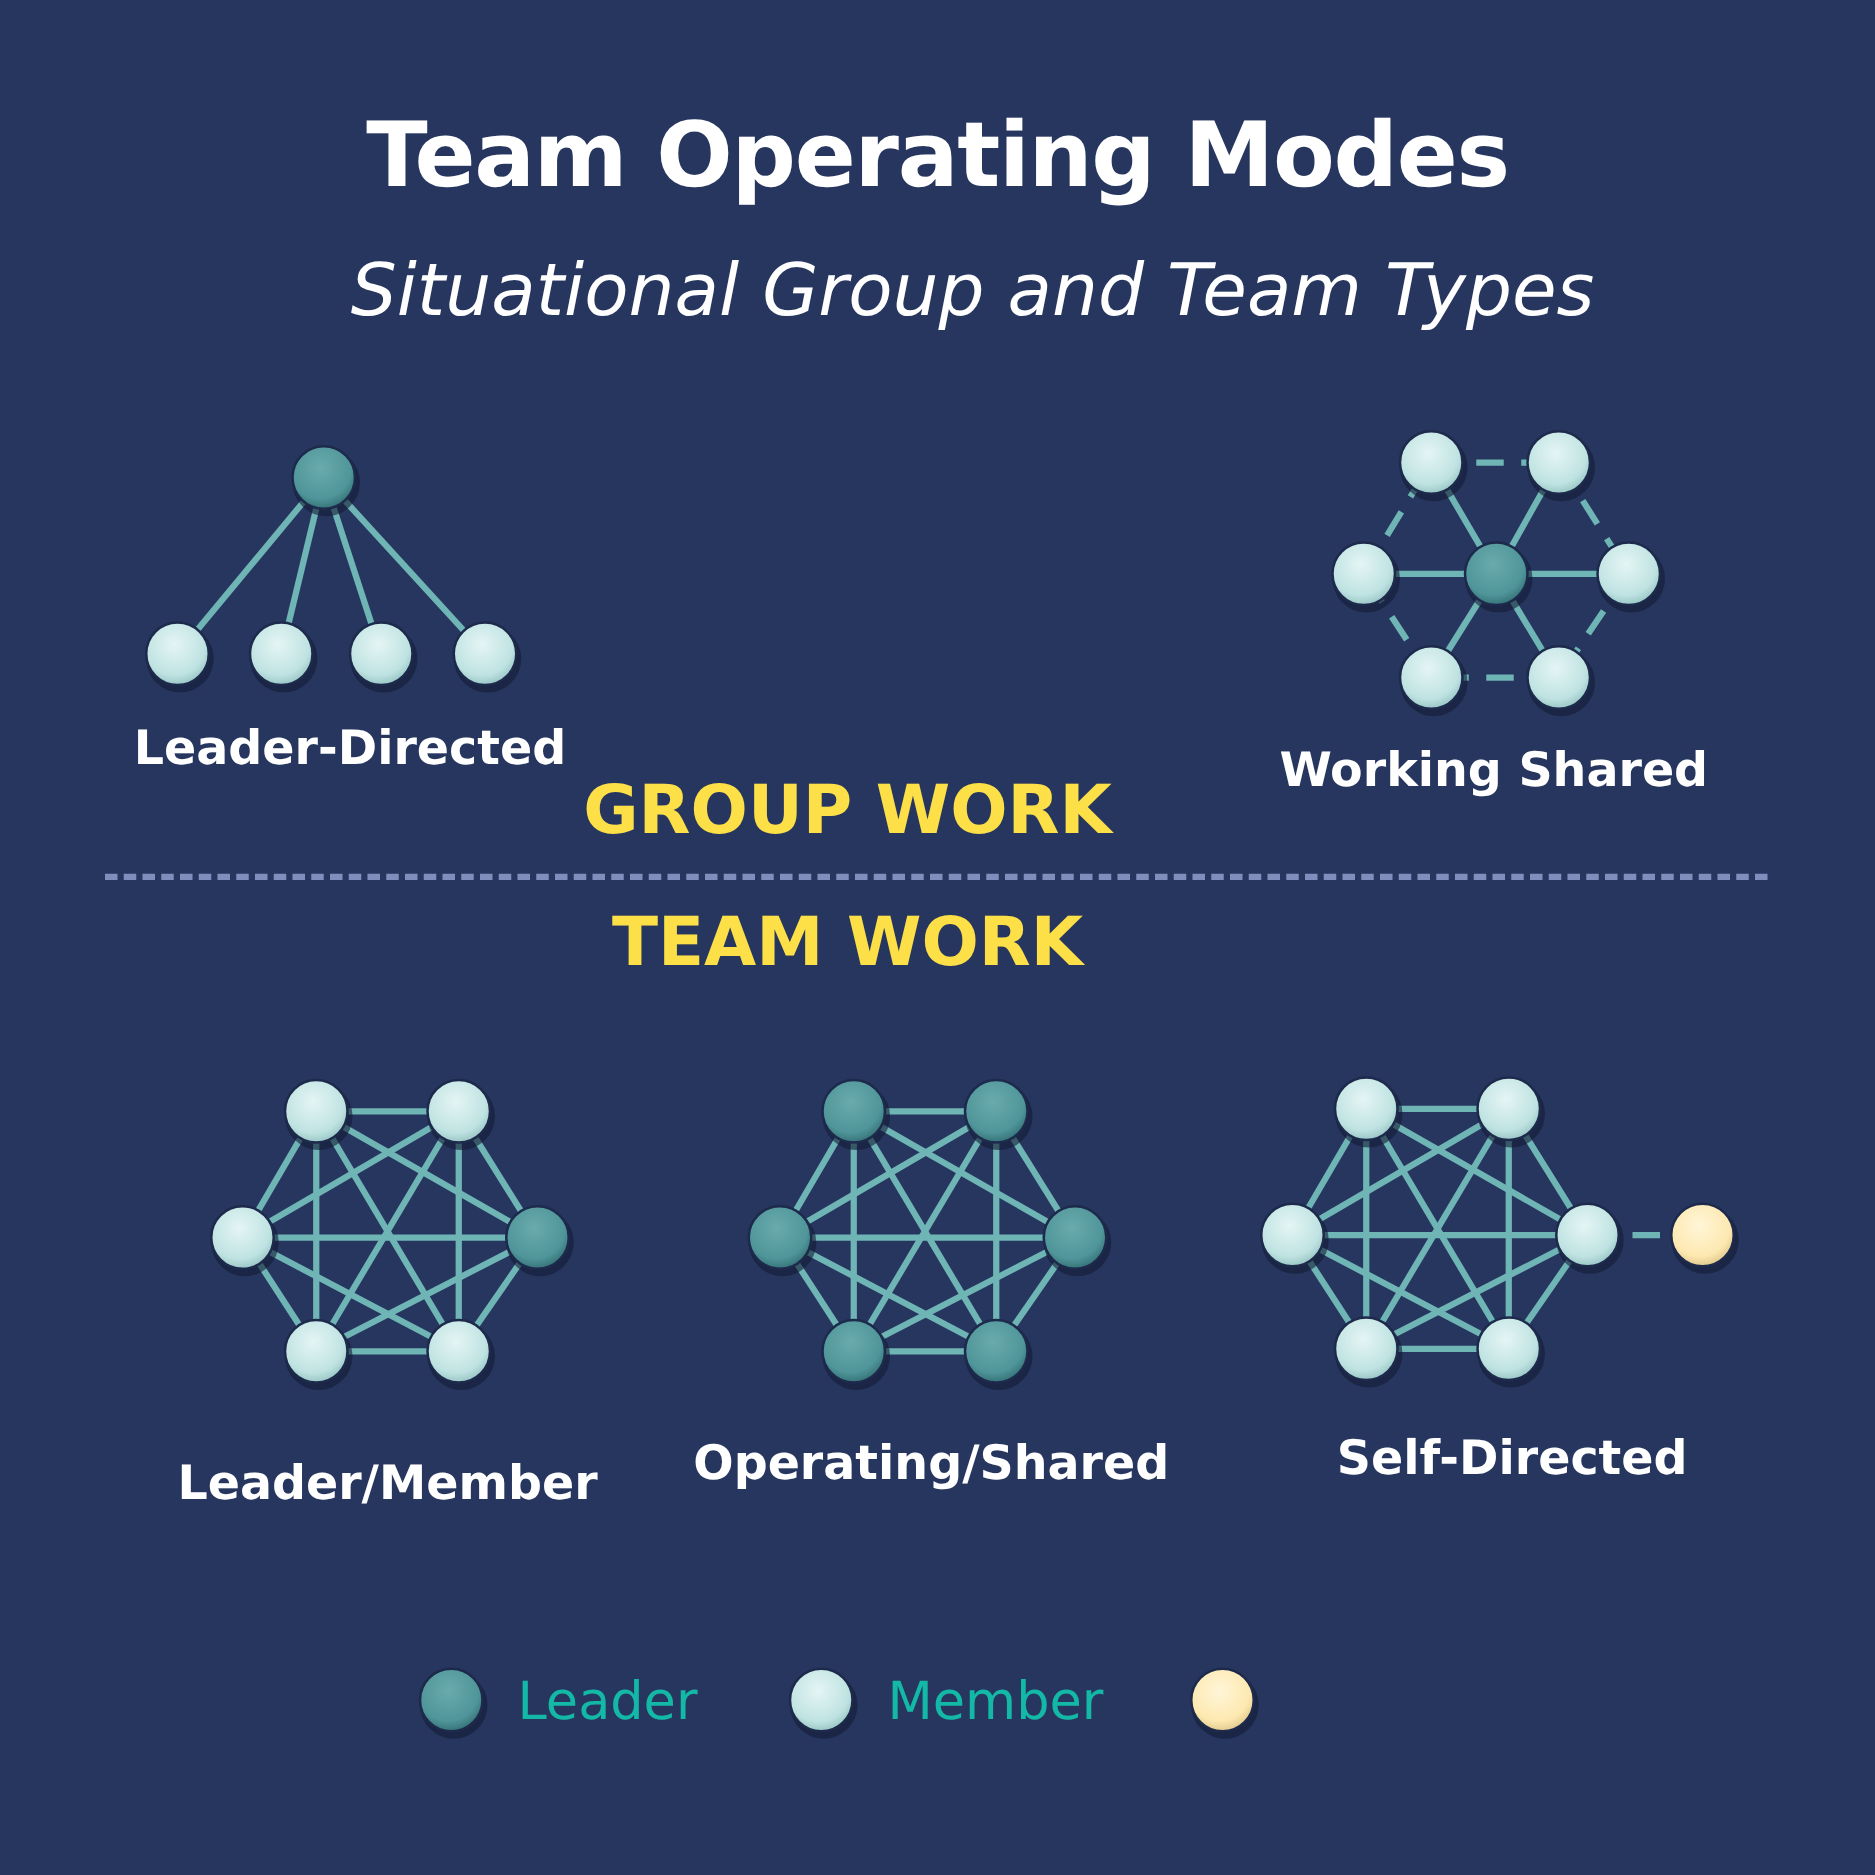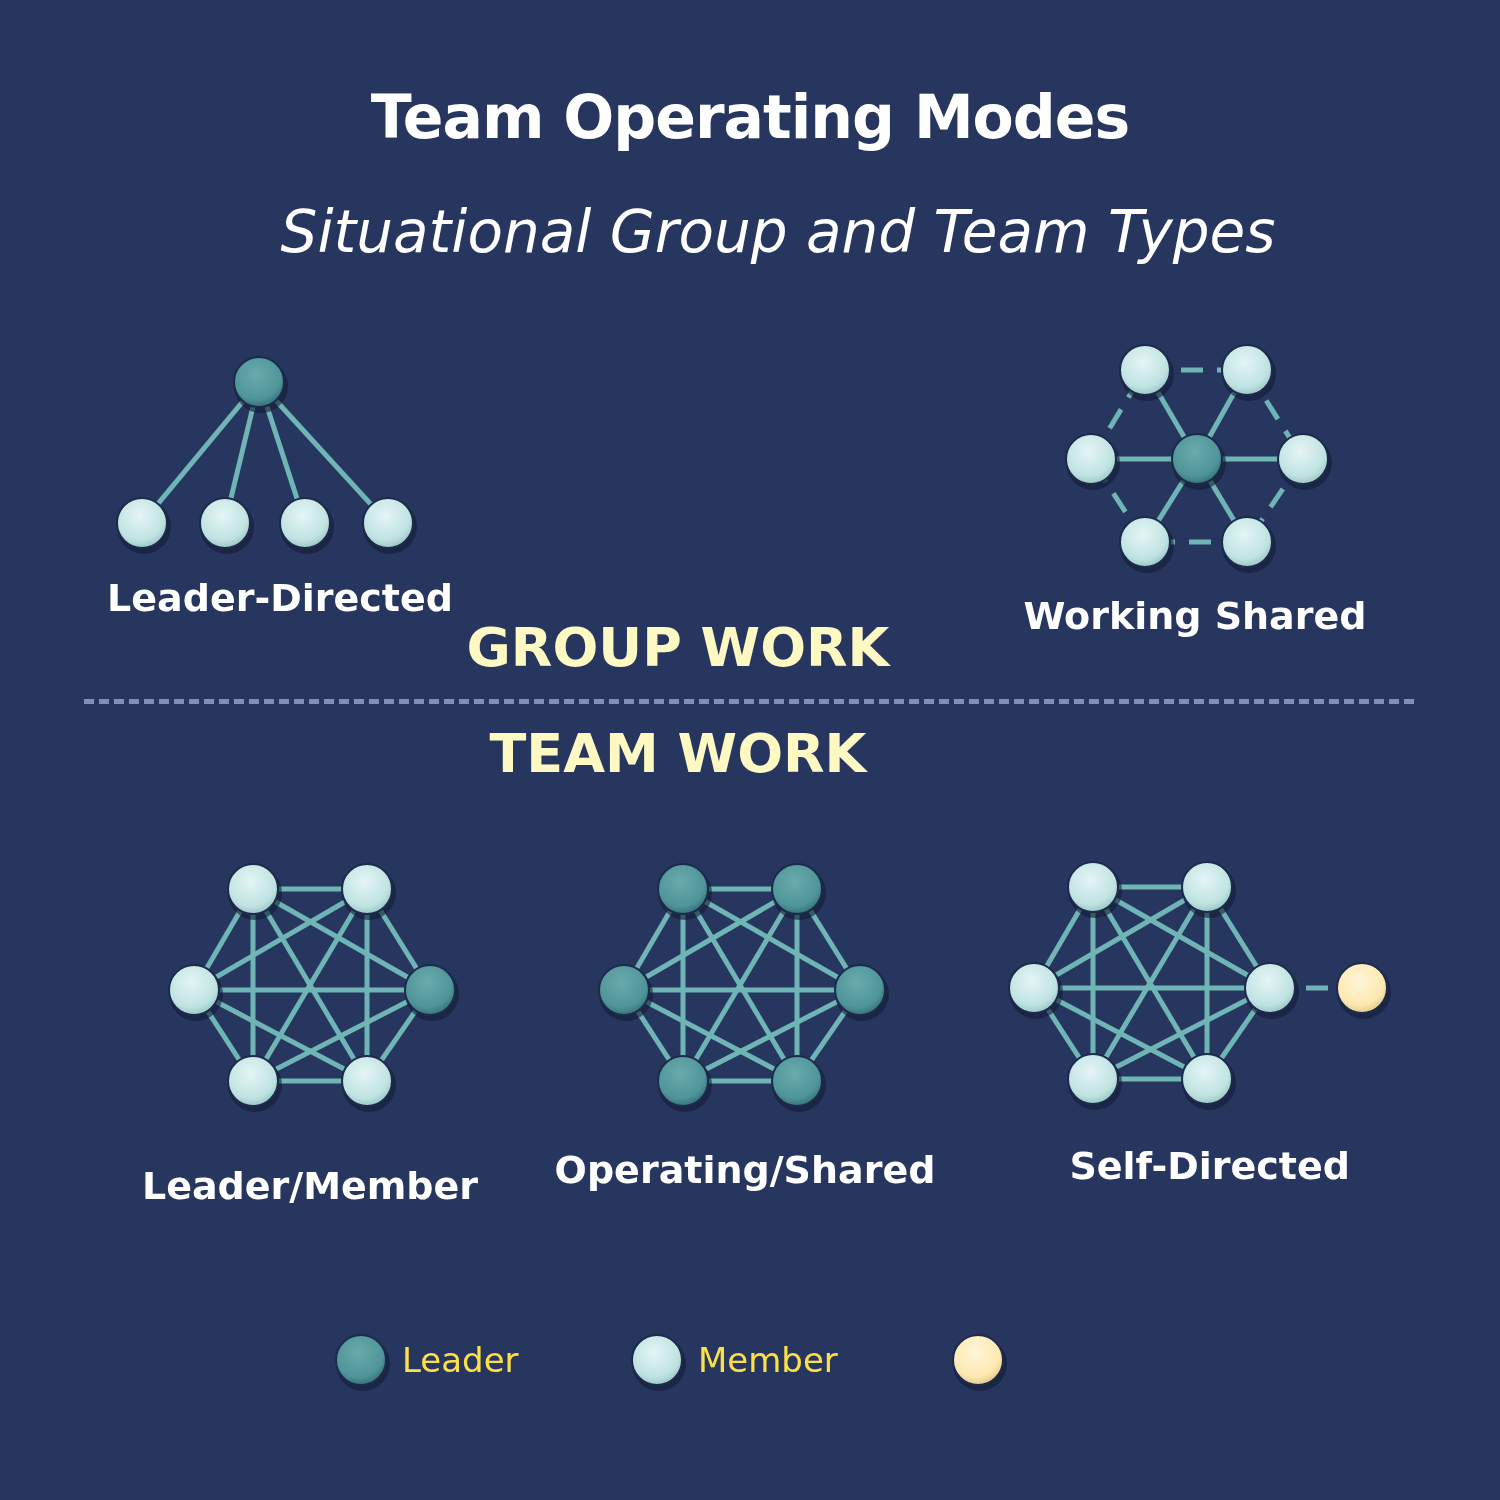--- a/index.html
+++ b/index.html
@@ -7,42 +7,42 @@
     width: 1500px; height: 1500px;
     background: #27365f;
     font-family: "DejaVu Sans", "Liberation Sans", sans-serif;
     color: #ffffff;
     position: relative;
     overflow: hidden;
   }
   .abs { position: absolute; }
   .title {
     left: 0; width: 1500px; top: 82px; text-align: center;
-    font-size: 60px; font-weight: bold; letter-spacing: -1px;
+    font-size: 72px; font-weight: bold; letter-spacing: -1px;
   }
   .subtitle {
     left: 0; width: 1500px; top: 198px; text-align: center;
     font-size: 58px; font-style: italic; font-weight: normal; padding-left: 28px;
   }
   .label {
     font-size: 38px; font-weight: bold; text-align: center; white-space: nowrap;
   }
   .section {
-    font-size: 54px; font-weight: bold; color: #fef9c3; text-align: center;
+    font-size: 54px; font-weight: bold; color: #fde047; text-align: center;
     left: 0; width: 1356px;
   }
   .divider {
     left: 84px; width: 1330px; top: 699px; height: 0;
     border-top: 5px dashed #7f8fbd;
   }
   svg.diagram { position: absolute; overflow: visible; }
   .legend { top: 1330px; left: 0; width: 1500px; height: 60px; }
   .legend-item { position: absolute; top: 0; height: 60px; display: flex; align-items: center; }
   .legend-item svg { width: 58px; height: 58px; overflow: visible; }
-  .legend-label { font-size: 34px; margin-left: 12px; color: #fde047; }
+  .legend-label { font-size: 42px; margin-left: 24px; color: #14b8a6; }
 </style>
 </head>
 <body>
 
 <div class="abs title">Team Operating Modes</div>
 <div class="abs subtitle">Situational Group and Team Types</div>
 
 <svg class="diagram" id="svg-leader-directed" style="left:0;top:0;width:1500px;height:1500px;">
     <defs>
     <radialGradient id="g-leader-svg-leader-directed" cx="45%" cy="35%" r="70%">

